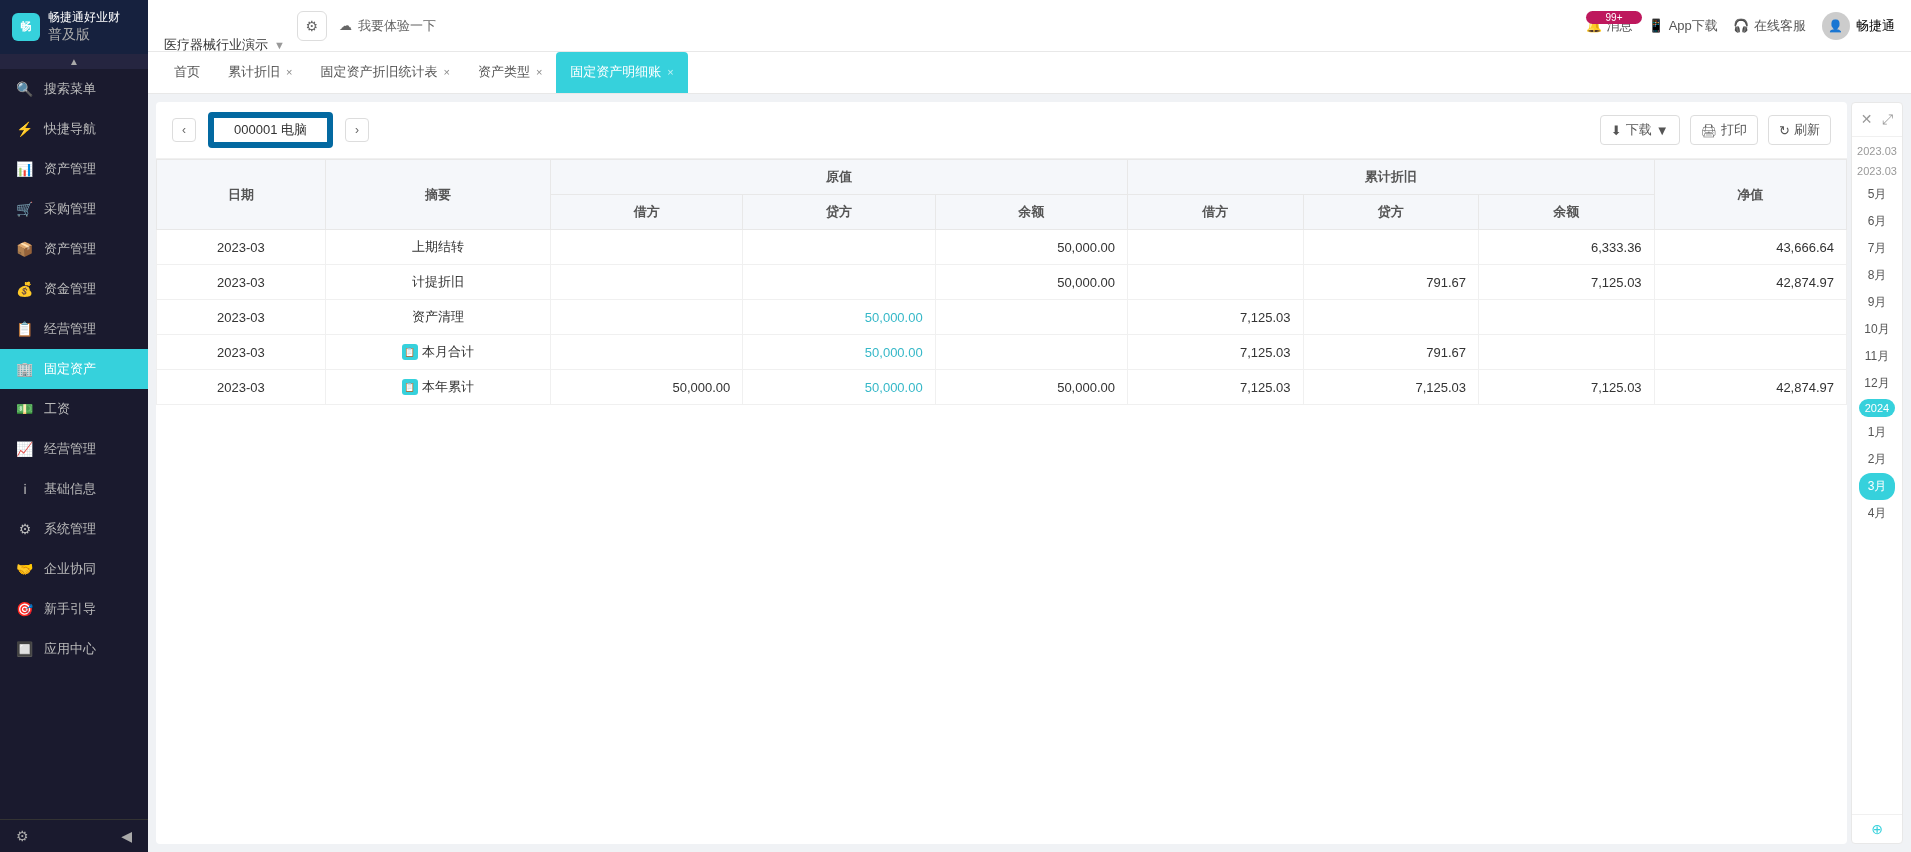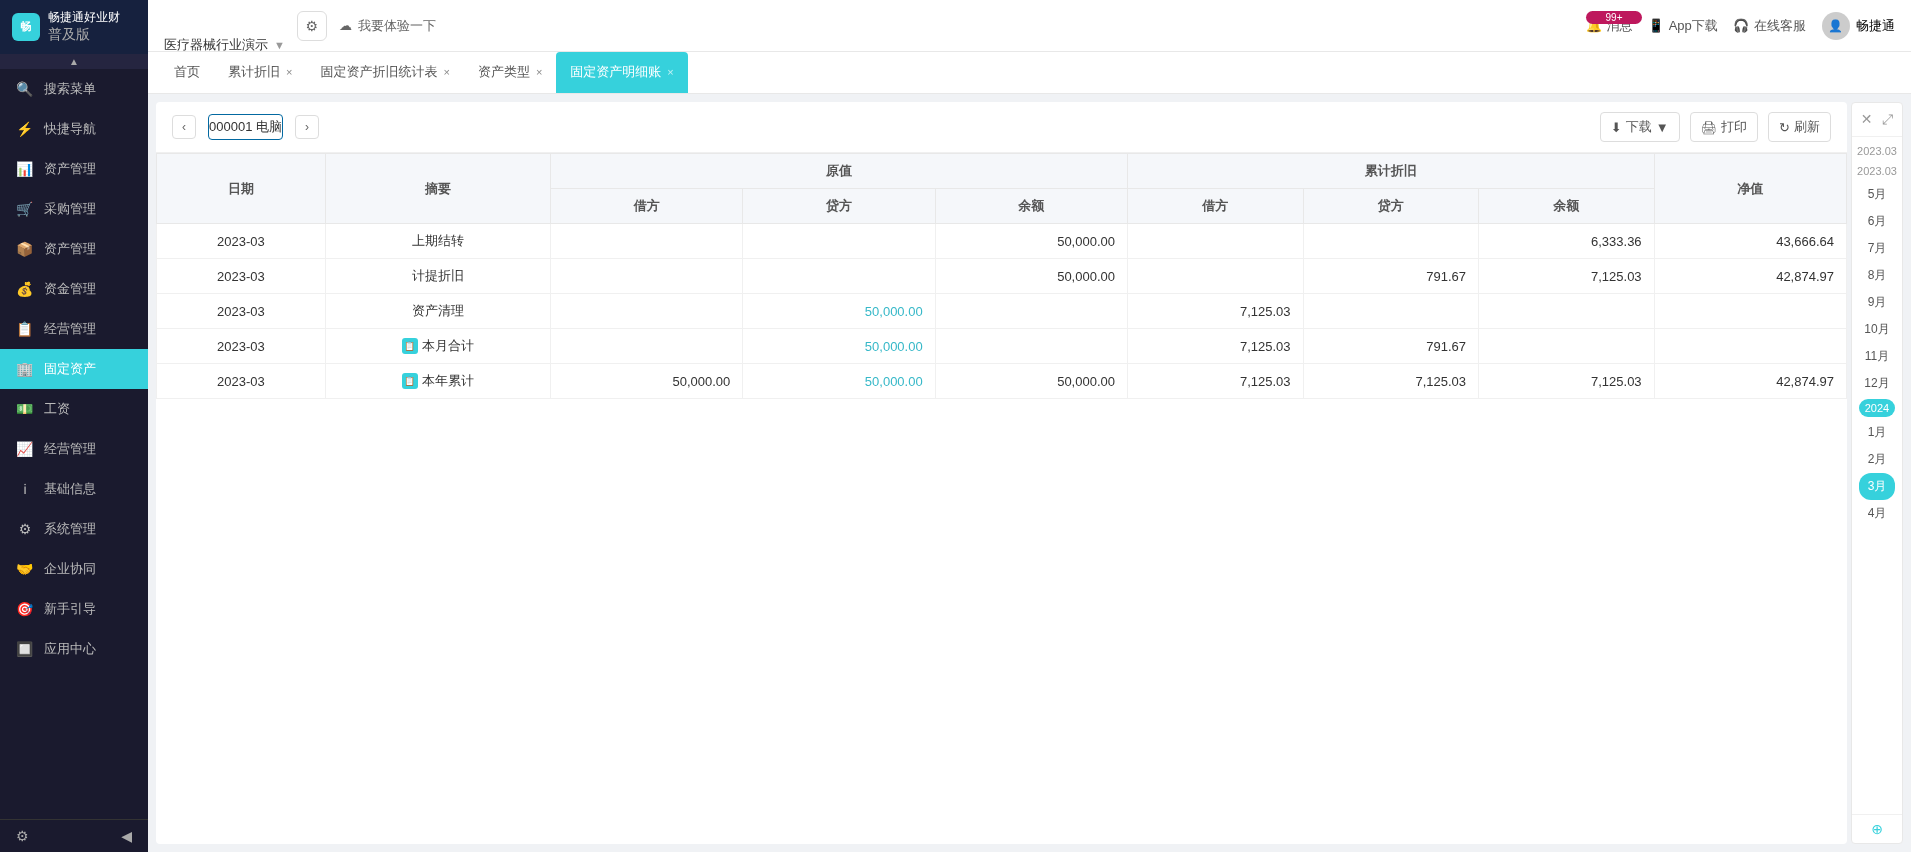--- a/index.html
+++ b/index.html
@@ -207,23 +207,23 @@
     }
     .nav-btn {
       width: 24px; height: 24px;
       border: 1px solid #ddd;
       background: #fff;
       border-radius: 4px;
       display: flex; align-items: center; justify-content: center;
       cursor: pointer; font-size: 12px; color: #666;
     }
     .asset-code-box {
-      border: 1px solid #0369a1;
+      border: 6px solid #0369a1;
       border-radius: 4px;
-      padding: 3px 0;
+      padding: 3px 20px;
       font-size: 13px;
       color: #333;
       background: #fff;
     }
 
     .toolbar-actions {
       margin-left: auto;
       display: flex; align-items: center; gap: 10px;
     }
     .toolbar-btn {

